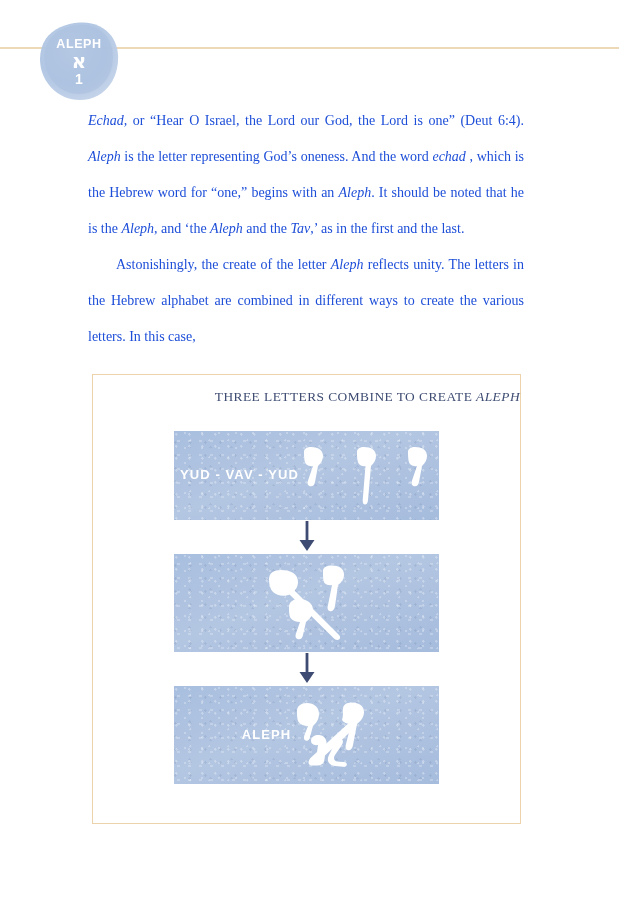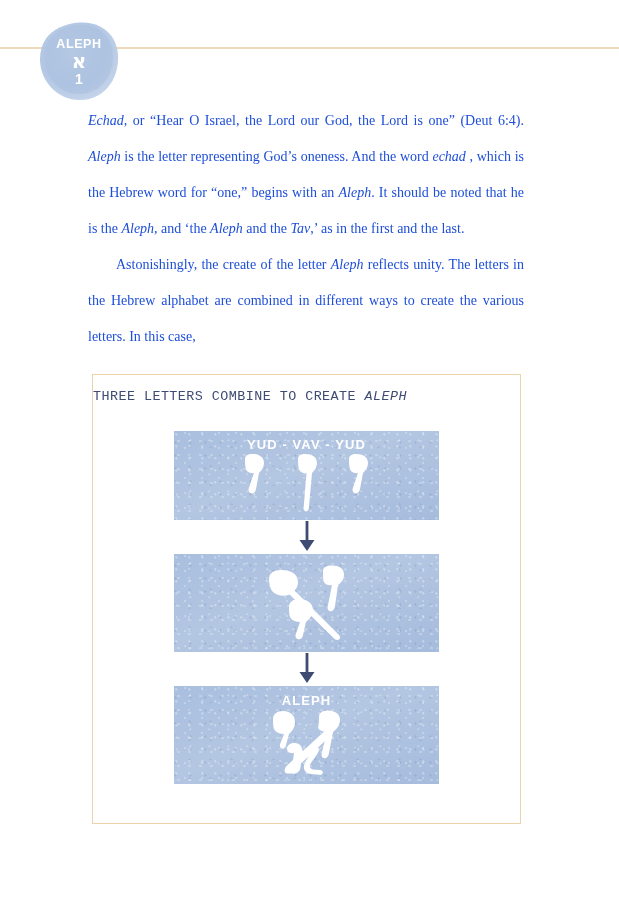--- a/index.html
+++ b/index.html
@@ -108,22 +108,22 @@
     height: 450px;
     border: 1.5px solid #edd3ab;
     box-sizing: border-box;
     background: #ffffff;
   }
   .figure-caption {
     position: absolute;
     left: 0;
     top: 14px;
     width: 100%;
-    text-align: left;
-    font-family: Liberation Mono, monospace;
+    text-align: right;
+    font-family: Liberation Serif, serif;
     font-size: 13.4px;
     letter-spacing: 0.45px;
     color: #3e4c73;
     font-weight: normal;
   }
   .figure-caption i {
     font-style: italic;
   }
 
   .panel-stack {
@@ -144,21 +144,21 @@
       radial-gradient(circle at 18% 28%, rgba(255,255,255,0.30) 0 1.1px, transparent 1.3px),
       radial-gradient(circle at 64% 12%, rgba(255,255,255,0.26) 0 1.0px, transparent 1.2px),
       radial-gradient(circle at 41% 72%, rgba(255,255,255,0.24) 0 1.2px, transparent 1.4px),
       radial-gradient(circle at 86% 55%, rgba(255,255,255,0.28) 0 1.0px, transparent 1.2px),
       radial-gradient(circle at 9% 88%, rgba(40,60,110,0.10) 0 1.1px, transparent 1.3px),
       radial-gradient(circle at 74% 86%, rgba(40,60,110,0.09) 0 1.0px, transparent 1.2px),
       linear-gradient(160deg, #a9bfdf 0%, #b3c6e2 45%, #a6bcdd 100%);
     background-size: 13px 12px, 17px 15px, 11px 14px, 19px 17px, 15px 13px, 21px 19px, 100% 100%;
     overflow: hidden;
     display: flex;
-    flex-direction: column;
+    flex-direction: row;
     align-items: center;
     justify-content: center;
   }
   .panel.tall {
     height: 98px;
   }
   .panel-label {
     font-family: "Liberation Sans", sans-serif;
     font-weight: bold;
     font-size: 13px;

